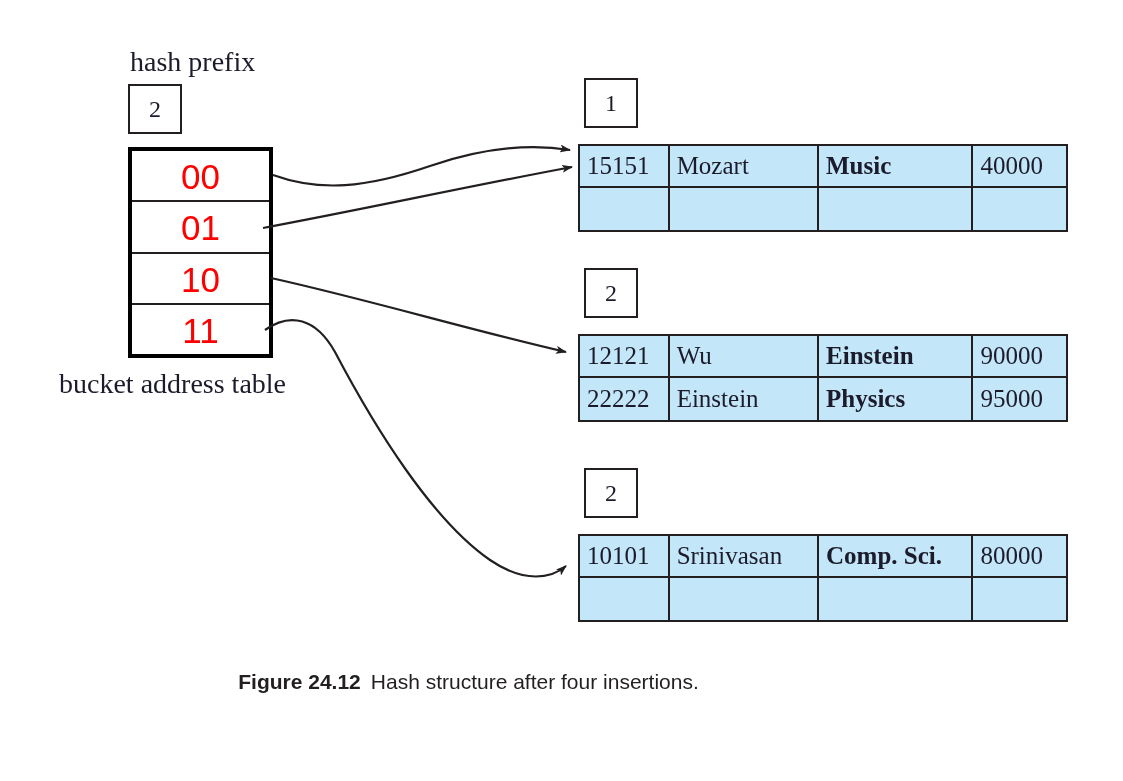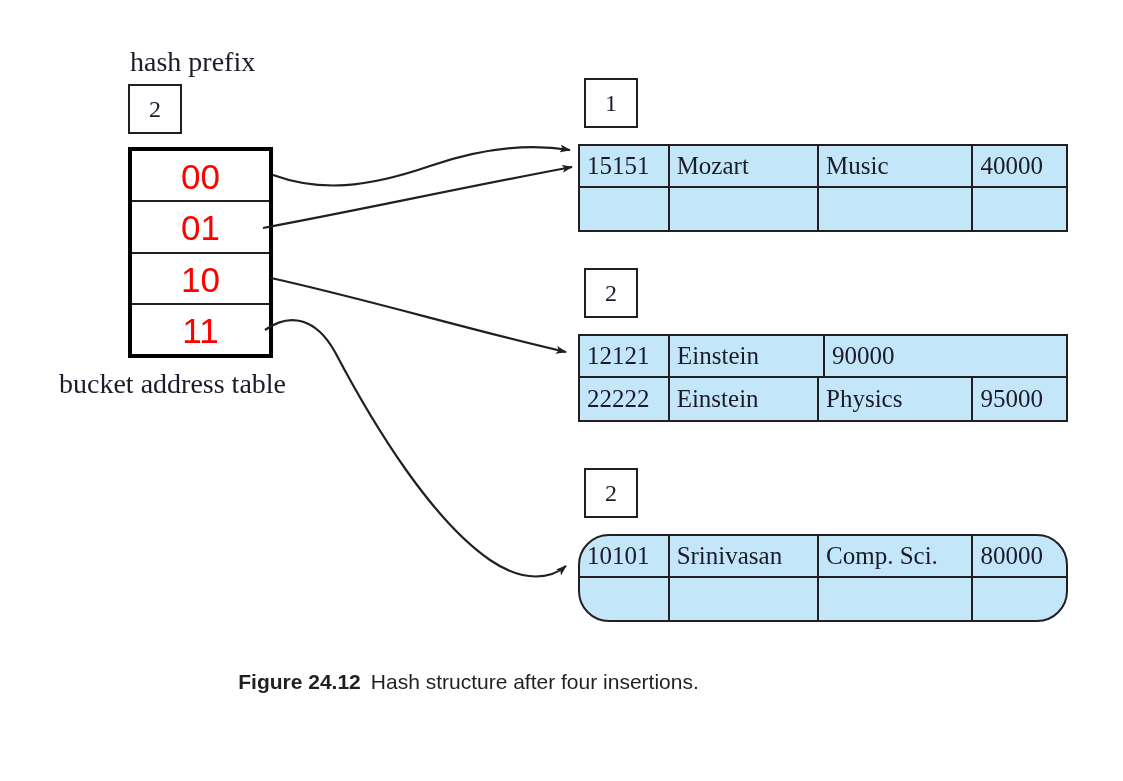--- a/index.html
+++ b/index.html
@@ -128,21 +128,21 @@
     padding-left: 7px;
     font-family: "Liberation Serif", "DejaVu Serif", serif;
     font-size: 25px;
     color: #1b1b2b;
     white-space: nowrap;
     overflow: hidden;
   }
   .bucket-cell:last-child { border-right: none; }
   .cell-id   { width: 90px; }
   .cell-name { width: 150px; }
-  .cell-dept { width: 155px; }
+  .cell-dept { width: 155px; font-weight: bold; }
   .cell-sal  { width: 93px; }
 
   
   #connector-layer {
     position: absolute;
     left: 0; top: 0;
     width: 1123px;
     height: 781px;
     pointer-events: none;
   }
@@ -209,35 +209,36 @@
         <div class="bucket-cell cell-sal"></div>
       </div>
     </div>
   </div>
 
   <div class="bucket-group" style="left:578px; top:268px;">
     <div class="depth-box bucket-depth-box">2</div>
     <div class="bucket-table" style="top:66px; height:88px;">
       <div class="bucket-row">
         <div class="bucket-cell cell-id">12121</div>
+        <div class="bucket-cell cell-name">Wu</div>
         <div class="bucket-cell cell-dept">Einstein</div>
         <div class="bucket-cell cell-sal">90000</div>
       </div>
       <div class="bucket-row">
         <div class="bucket-cell cell-id">22222</div>
         <div class="bucket-cell cell-name">Einstein</div>
         <div class="bucket-cell cell-dept">Physics</div>
         <div class="bucket-cell cell-sal">95000</div>
       </div>
     </div>
   </div>
 
   <div class="bucket-group" style="left:578px; top:468px;">
     <div class="depth-box bucket-depth-box">2</div>
-    <div class="bucket-table" style="top:66px; height:88px;border-radius:31px;">
+    <div class="bucket-table" style="top:66px; height:88px;">
       <div class="bucket-row">
         <div class="bucket-cell cell-id">10101</div>
         <div class="bucket-cell cell-name">Srinivasan</div>
         <div class="bucket-cell cell-dept">Comp. Sci.</div>
         <div class="bucket-cell cell-sal">80000</div>
       </div>
       <div class="bucket-row">
         <div class="bucket-cell cell-id"></div>
         <div class="bucket-cell cell-name"></div>
         <div class="bucket-cell cell-dept"></div>

